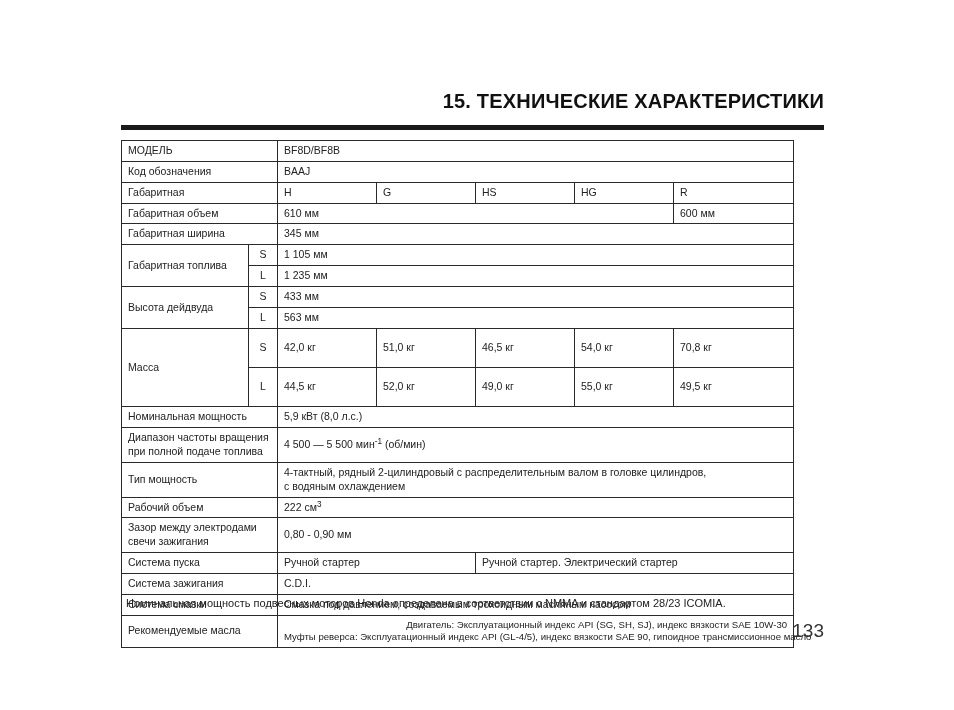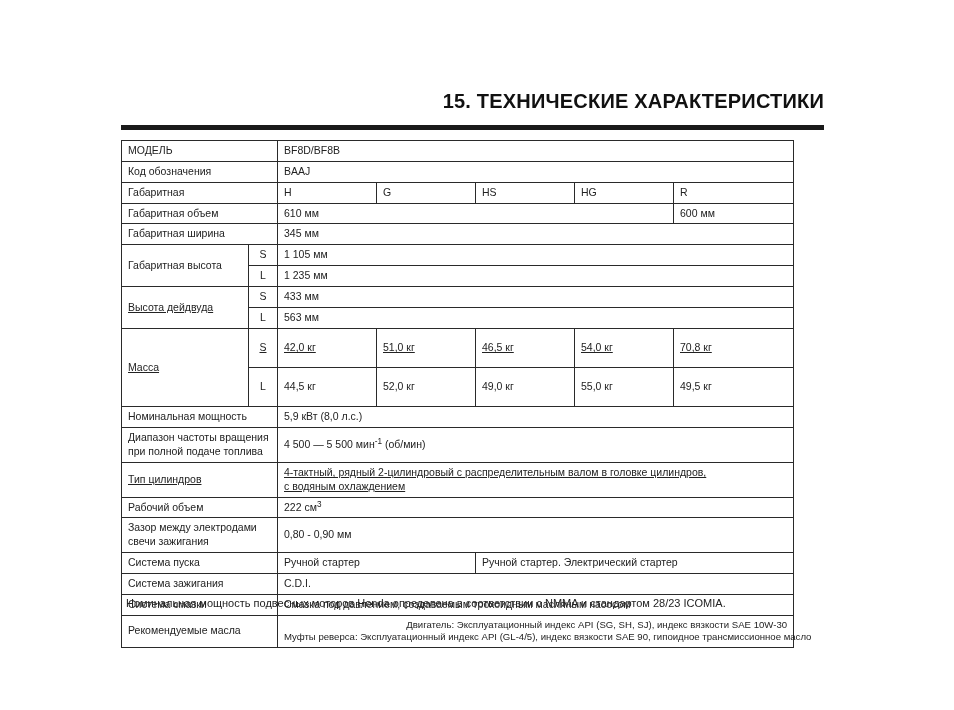--- a/index.html
+++ b/index.html
@@ -61,21 +61,21 @@
     text-align: left;
     font-size: 10.5px;
   }
   .sl {
     width: 29px;
     text-align: center;
     font-size: 10.5px;
   }
   .ctr { }
   .lft { text-align: right; }
-  .thick-top { border-top: 2.5px solid #1a1a1a; text-decoration: underline; }
+  .thick-top { border-top: 2.5px solid #1a1a1a; }
   .thick-bottom { border-bottom: 2.5px solid #1a1a1a; }
   .r-tall { height: 21px; }
   .r-mass { height: 39px; }
   sup {
     font-size: 78%;
     vertical-align: super;
     line-height: 0;
   }
   .oil-line { display: block; white-space: nowrap; }
   .oil-small { font-size: 9.6px; }
@@ -134,21 +134,21 @@
       <tr>
         <td class="lbl" colspan="2">Габаритная объем</td>
         <td class="ctr" colspan="4">610 мм</td>
         <td class="ctr">600 мм</td>
       </tr>
       <tr>
         <td class="lbl" colspan="2">Габаритная ширина</td>
         <td class="ctr" colspan="5">345 мм</td>
       </tr>
       <tr class="r-tall">
-        <td class="lbl" rowspan="2">Габаритная высота</td>
+        <td class="lbl" rowspan="2">Габаритная топлива</td>
         <td class="sl">S</td>
         <td class="ctr" colspan="5">1 105 мм</td>
       </tr>
       <tr class="r-tall">
         <td class="sl thick-bottom">L</td>
         <td class="ctr thick-bottom" colspan="5">1 235 мм</td>
       </tr>
       <tr class="r-tall">
         <td class="lbl thick-top" rowspan="2">Высота дейдвуда</td>
         <td class="sl">S</td>
@@ -177,21 +177,21 @@
       </tr>
       <tr>
         <td class="lbl" colspan="2">Номинальная мощность</td>
         <td class="ctr" colspan="5">5,9 кВт (8,0 л.с.)</td>
       </tr>
       <tr>
         <td class="lbl" colspan="2">Диапазон частоты вращения при полной подаче топлива</td>
         <td class="ctr" colspan="5"><span>4 500 — 5 500 мин</span><sup>-1</sup><span> (об/мин)</span></td>
       </tr>
       <tr>
-        <td class="lbl thick-top" colspan="2">Тип цилиндров</td>
+        <td class="lbl thick-top" colspan="2">Тип мощность</td>
         <td class="ctr thick-top" colspan="5">
           <span class="oil-line">4-тактный, рядный 2-цилиндровый с распределительным валом в головке цилиндров,</span>
           <span class="oil-line">с водяным охлаждением</span>
         </td>
       </tr>
       <tr>
         <td class="lbl" colspan="2">Рабочий объем</td>
         <td class="ctr" colspan="5"><span>222 см</span><sup>3</sup></td>
       </tr>
       <tr class="r-tall">
@@ -215,14 +215,15 @@
         <td class="lbl" colspan="2">Рекомендуемые масла</td>
         <td class="lft" colspan="5">
           <span class="oil-line oil-small">Двигатель: Эксплуатационный индекс API (SG, SH, SJ), индекс вязкости SAE 10W-30</span>
           <span class="oil-line oil-small">Муфты реверса: Эксплуатационный индекс API (GL-4/5), индекс вязкости SAE 90, гипоидное трансмиссионное масло</span>
         </td>
       </tr>
     </tbody>
   </table>
 
   <div class="footnote">Номинальная мощность подвесных моторов Honda определена в соответствии с NMMA и стандартом 28/23 ICOMIA.</div>
+  <div class="page-number">133</div>
 
 </div>
 
 </body></html>

